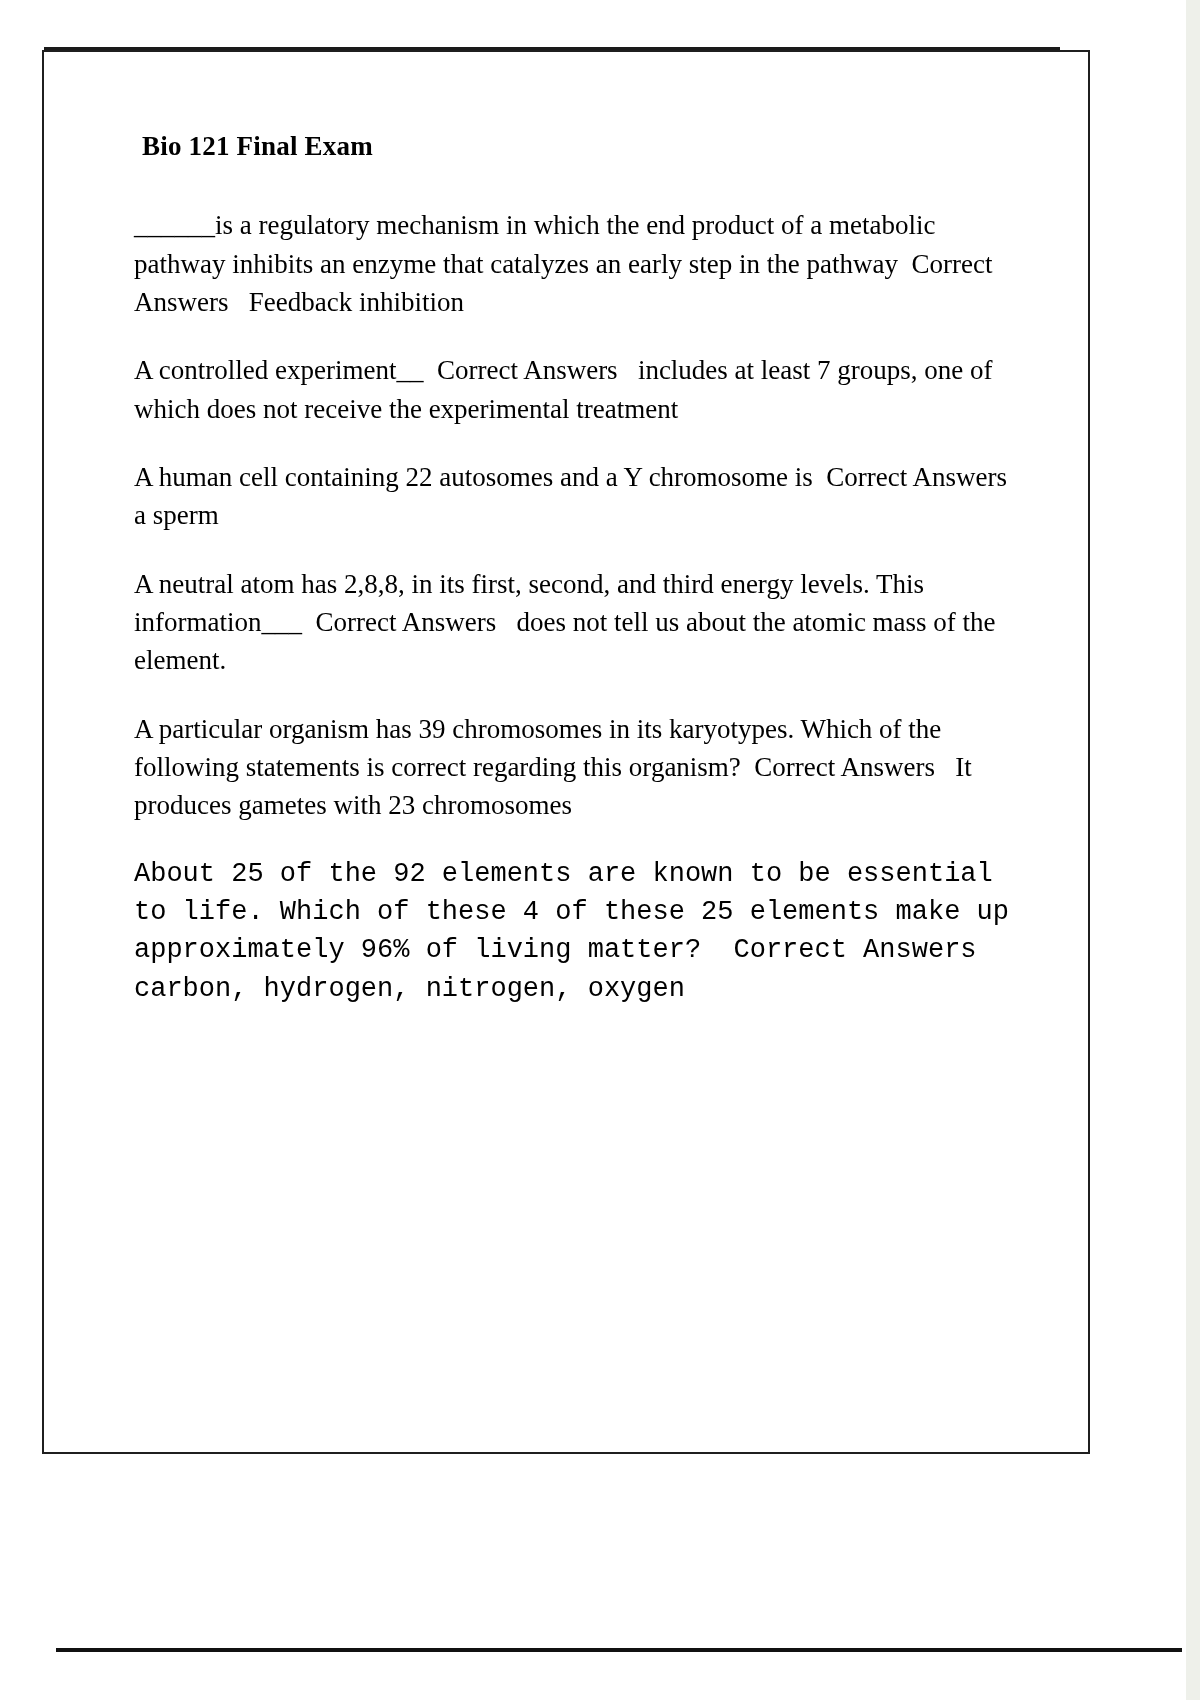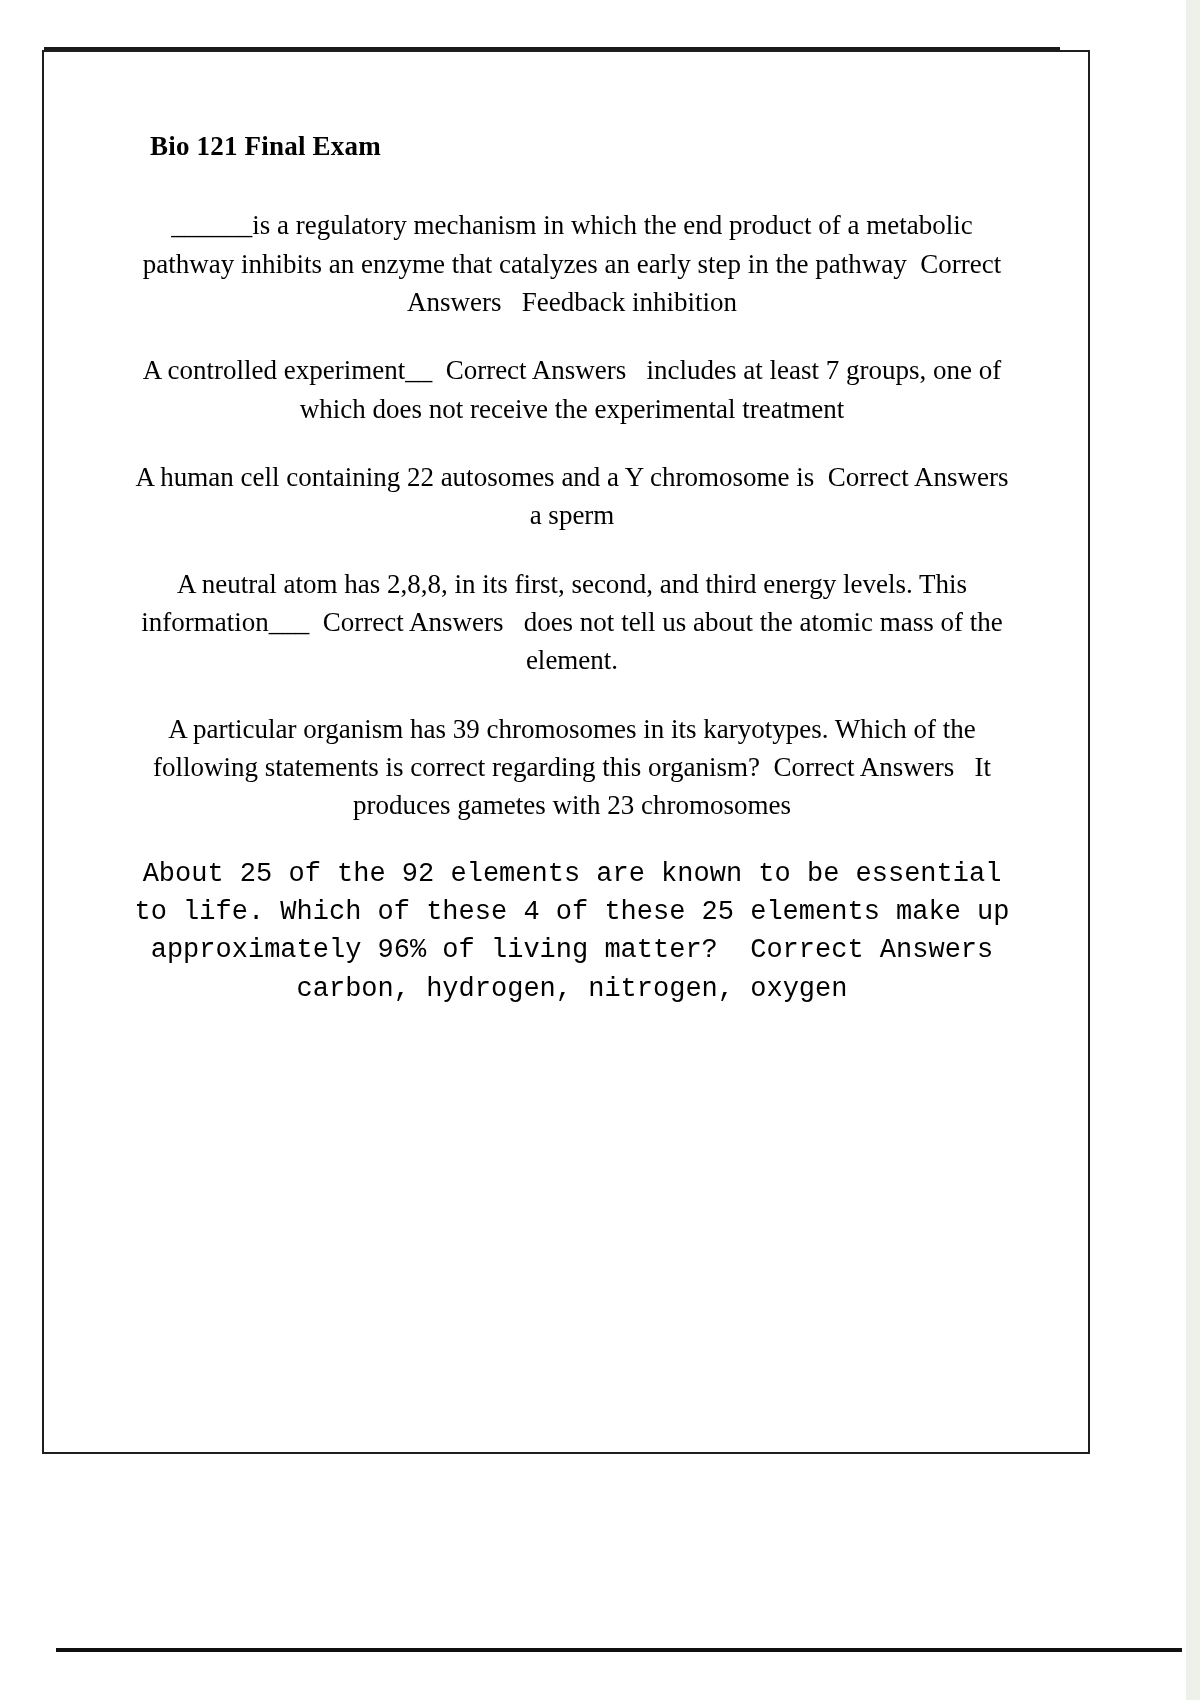--- a/index.html
+++ b/index.html
@@ -59,30 +59,30 @@
   }
 
   #document-body {
     padding: 78px 78px 0 90px;
   }
 
   #exam-title {
     font-size: 27px;
     font-weight: bold;
     letter-spacing: 0.2px;
-    margin: 0 0 44px 16px;
+    margin: 0 0 44px 8px;
     line-height: 1.2;
   }
 
   .qa-block {
     font-size: 27px;
     line-height: 1.42;
     margin: 0 0 30px 0;
     max-width: 880px;
-    text-align: center;
+    text-align: left;
     white-space: pre-wrap;
   }
 
   .qa-block:last-child {
     margin-bottom: 8px;
     font-family: Liberation Mono, monospace;
   }
 
   
   #footer-rule {

